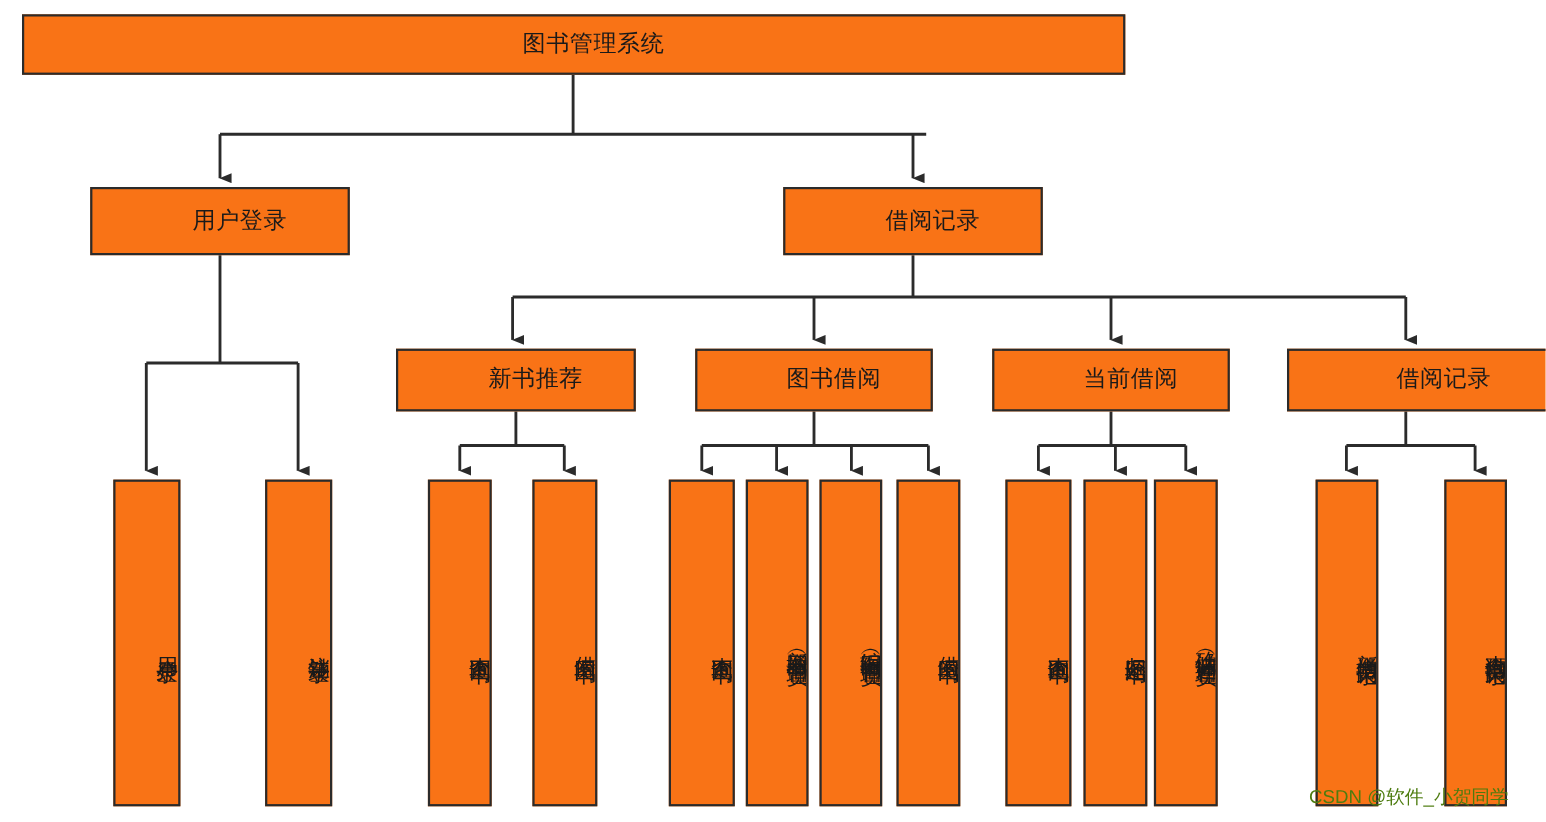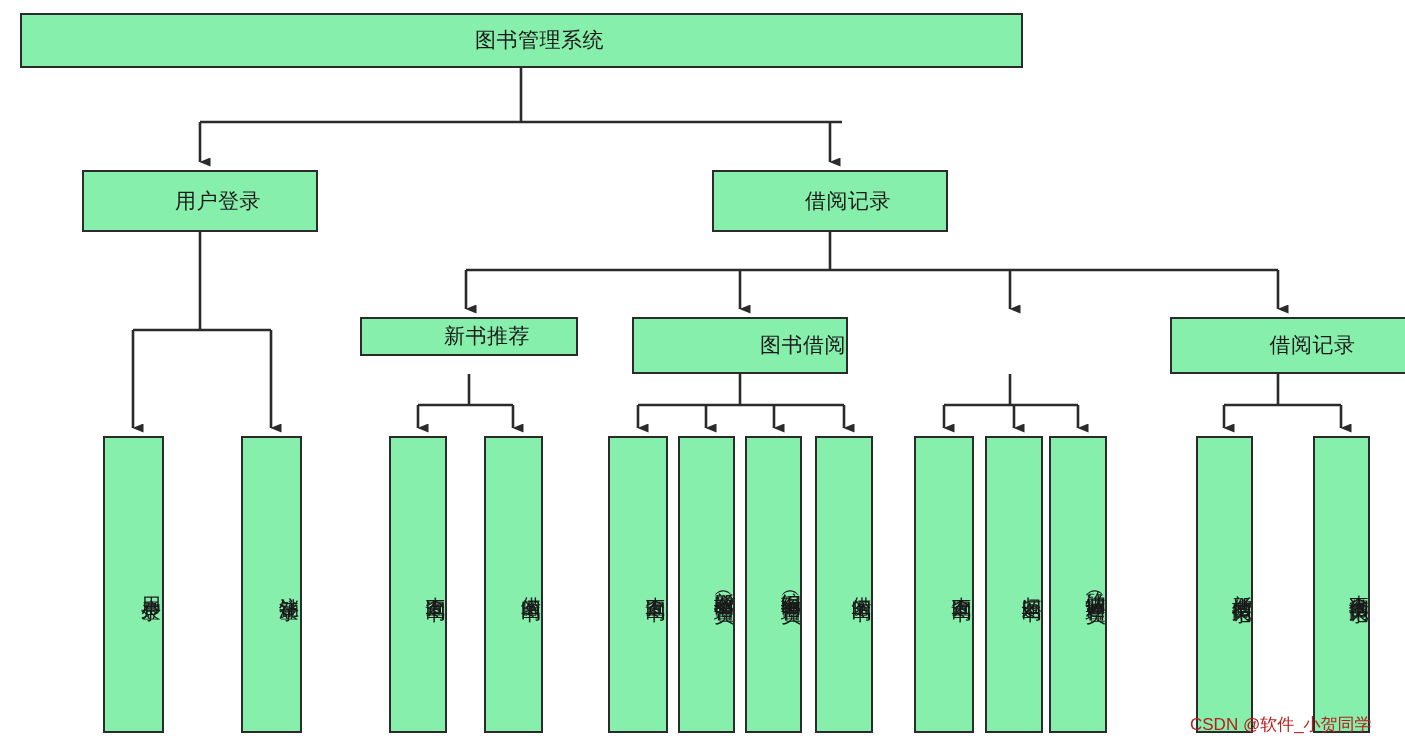--- a/index.html
+++ b/index.html
@@ -25,21 +25,21 @@
     position: absolute;
     left: 0;
     top: 0;
     width: 1405px;
     height: 747px;
     display: block;
   }
   .node-box {
     position: absolute;
     box-sizing: border-box;
-    background: #86efac;
+    background: #f97316;
     border: 2.5px solid #2b2b2b;
     display: flex;
     align-items: center;
     justify-content: center;
     overflow: hidden;
     padding-left: 36px;
   }
   .node-label {
     color: #1a1a1a;
     font-size: 21px;
@@ -55,21 +55,21 @@
   .node-box.vertical .node-label {
     writing-mode: vertical-rl;
     text-orientation: upright;
     white-space: nowrap;
     letter-spacing: 2px;
     font-size: 20px;
     line-height: 1;
   }
   .watermark {
     position: absolute;
-    color: #b91c1c;
+    color: #4d7c0f;
     font-size: 17px;
     white-space: nowrap;
     user-select: none;
     pointer-events: none;
   }
 </style>
 </head>
 <body>
 
 <div id="diagram-root">
@@ -129,25 +129,28 @@
     <span class="node-label">图书管理系统</span>
   </div>
 
   <div class="node-box" style="left:82px;top:170px;width:236px;height:62px;">
     <span class="node-label">用户登录</span>
   </div>
   <div class="node-box" style="left:712px;top:170px;width:236px;height:62px;">
     <span class="node-label">借阅记录</span>
   </div>
 
-  <div class="node-box" style="left:360px;top:317px;width:218px;height:39px;">
+  <div class="node-box" style="left:360px;top:317px;width:218px;height:57px;">
     <span class="node-label">新书推荐</span>
   </div>
-  <div class="node-box" style="left:632px;top:317px;width:216px;height:57px;justify-content:flex-end;">
+  <div class="node-box" style="left:632px;top:317px;width:216px;height:57px;">
     <span class="node-label">图书借阅</span>
+  </div>
+  <div class="node-box" style="left:902px;top:317px;width:216px;height:57px;">
+    <span class="node-label">当前借阅</span>
   </div>
   <div class="node-box" style="left:1170px;top:317px;width:249px;height:57px;">
     <span class="node-label">借阅记录</span>
   </div>
 
   <div class="node-box vertical" style="left:103px;top:436px;width:61px;height:297px;">
     <span class="node-label">用户登录</span>
   </div>
   <div class="node-box vertical" style="left:241px;top:436px;width:61px;height:297px;">
     <span class="node-label">注销登录</span>

